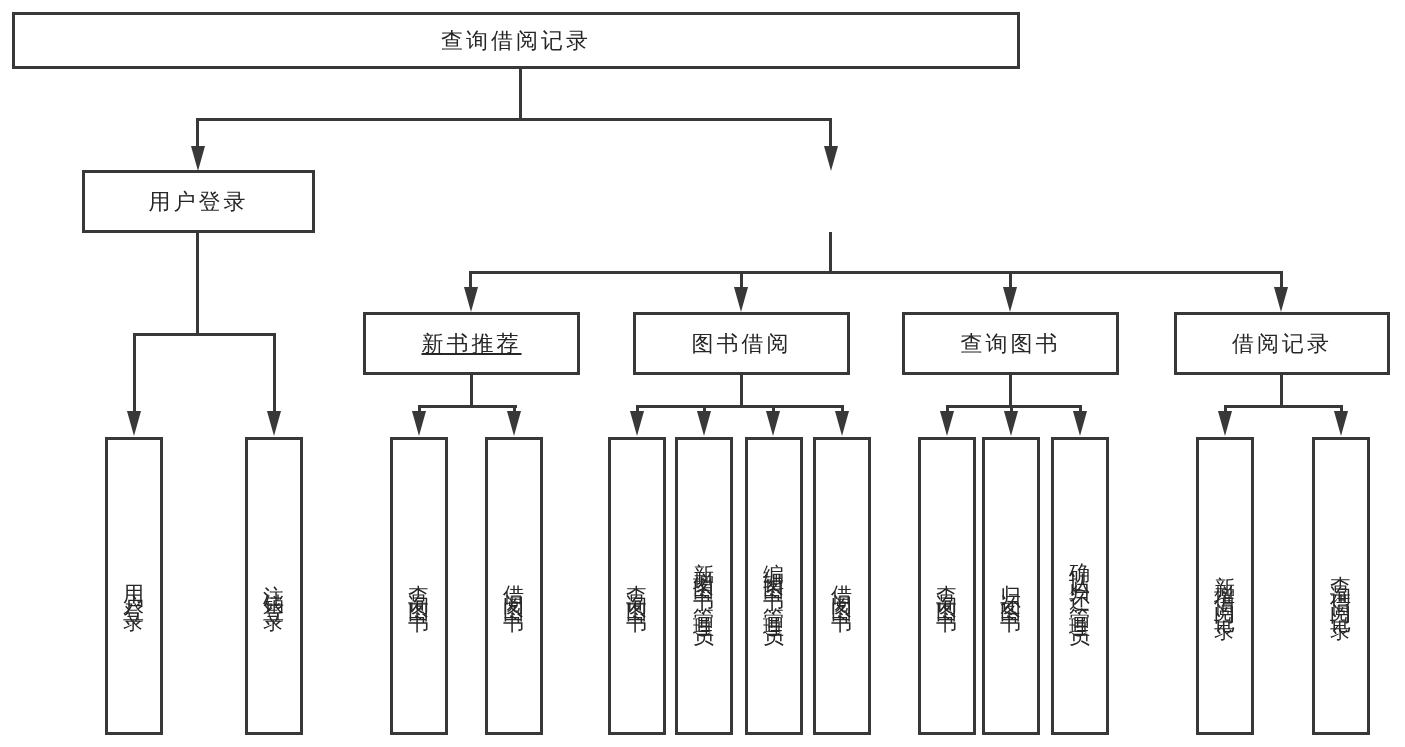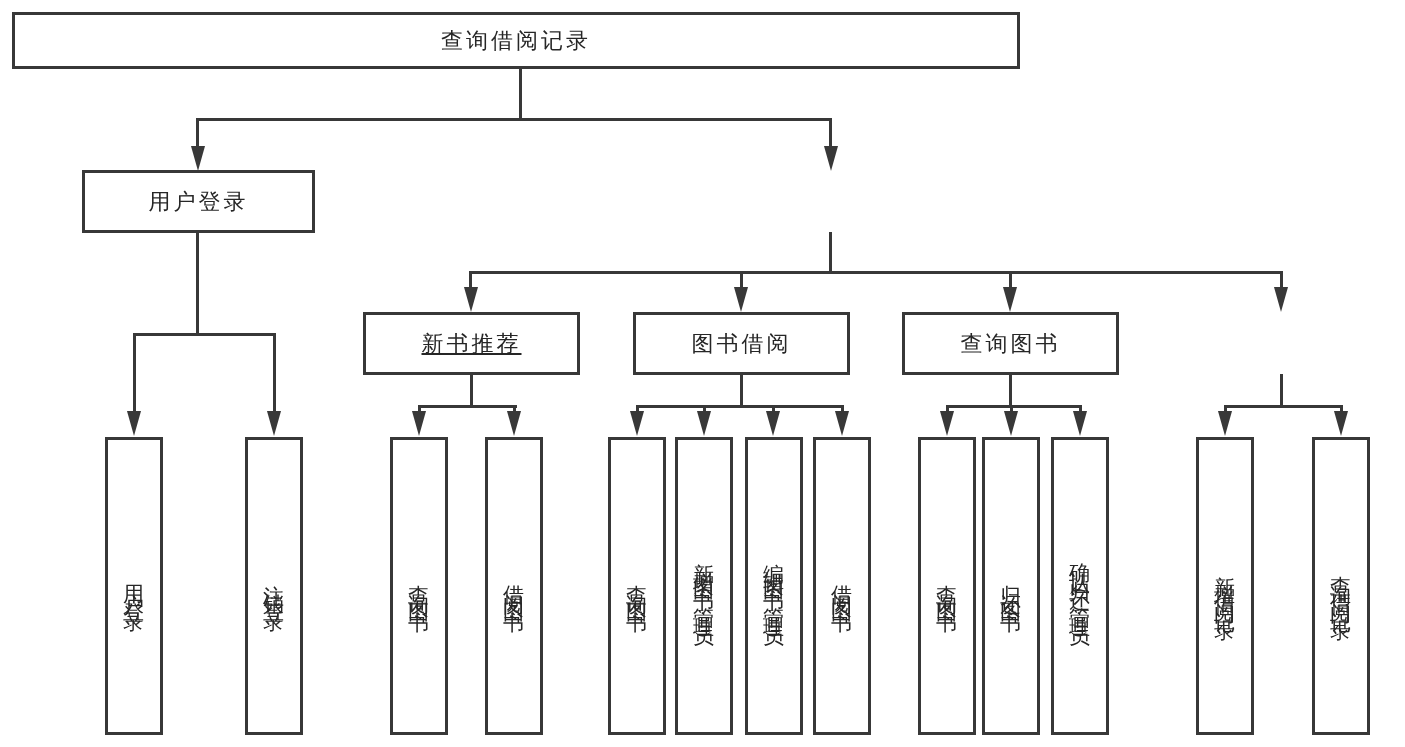--- a/index.html
+++ b/index.html
@@ -51,20 +51,23 @@
   </div>
 
   <div class="box" style="left:633px;top:312px;width:217px;height:63px;">
     <span class="hlabel">图书借阅</span>
   </div>
 
   <div class="box" style="left:902px;top:312px;width:217px;height:63px;">
     <span class="hlabel">查询图书</span>
   </div>
 
+  <div class="box" style="left:1174px;top:312px;width:216px;height:63px;">
+    <span class="hlabel">借阅记录</span>
+  </div>
 
   <div class="box leaf" style="left:105px;">
     <span class="vtext">用户登录</span>
   </div>
   <div class="box leaf" style="left:245px;">
     <span class="vtext">注销登录</span>
   </div>
 
   <div class="box leaf" style="left:390px;">
     <span class="vtext">查询图书</span>

